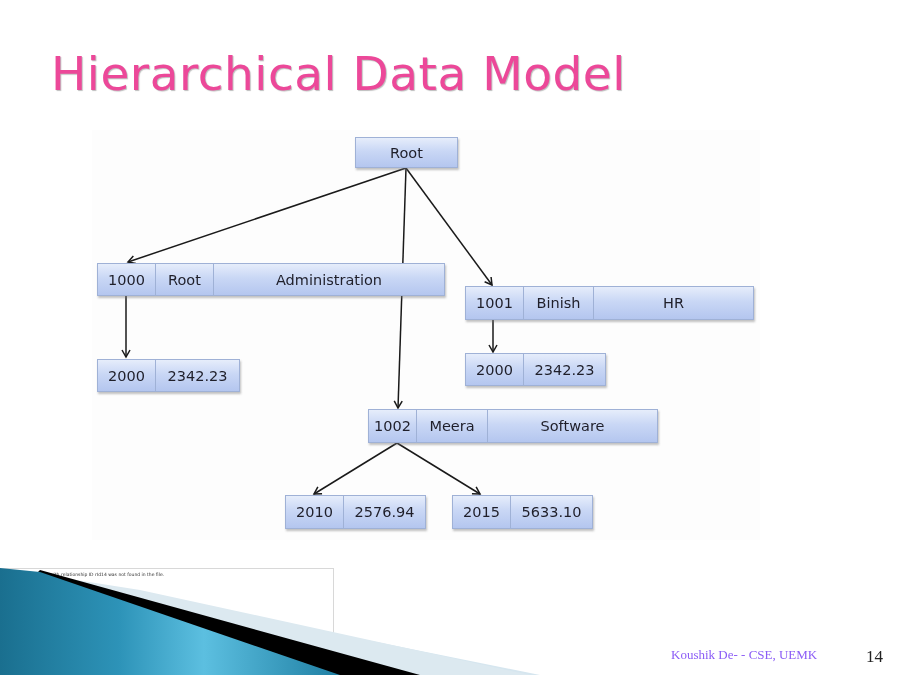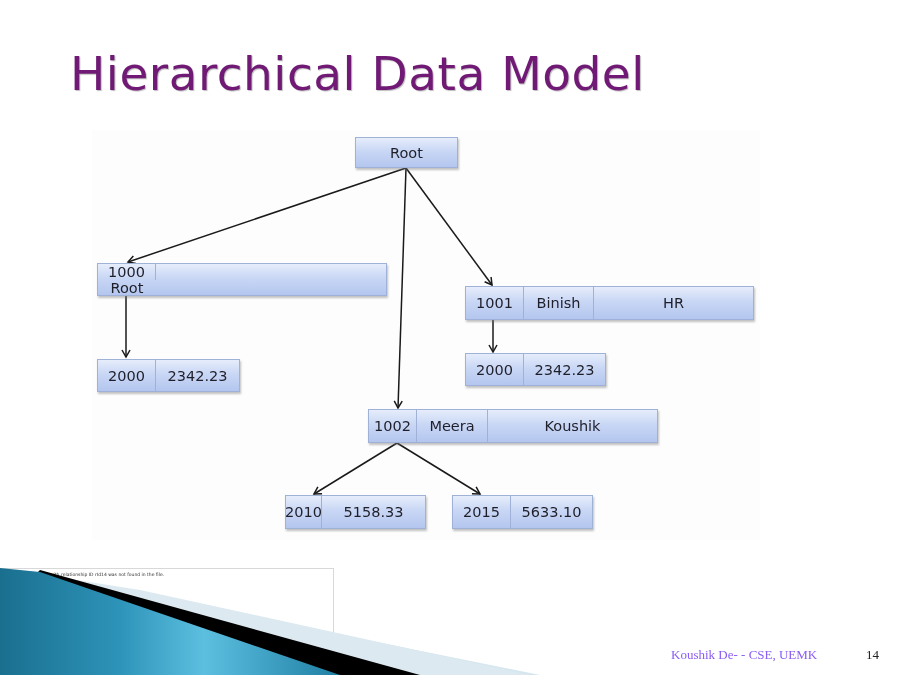--- a/index.html
+++ b/index.html
@@ -1,33 +1,33 @@
 <!DOCTYPE html>
 <html><head>
 <meta charset="utf-8">
 <style>
   html, body { margin: 0; padding: 0; }
   body { width: 900px; height: 675px; position: relative; overflow: hidden; background: #ffffff; font-family: "DejaVu Sans", sans-serif; }
-  .title { position: absolute; left: 70px; top: 46px; font-size: 47px; color: #701a75; letter-spacing: 0.5px;
+  .title { position: absolute; left: 51px; top: 46px; font-size: 47px; color: #ec4899; letter-spacing: 0.5px;
            text-shadow: 1px 1px 1px #bdbdbd; font-family: "DejaVu Sans", sans-serif; white-space: nowrap; }
   .diagram-bg { position: absolute; left: 92px; top: 130px; width: 668px; height: 410px; background: #fdfdfd; }
   svg.edges { position: absolute; left: 0; top: 0; }
   .rec { position: absolute; display: flex; height: 33px; box-sizing: border-box;
          border: 1px solid #9fb1d6; box-shadow: 1px 2px 2px rgba(120,120,120,0.45);
          background: linear-gradient(to bottom, #e6edfb 0%, #c9d7f5 45%, #b4c6ef 100%); }
   .cell { display: flex; align-items: center; justify-content: center; font-size: 14.5px; color: #1f1f2a;
           border-right: 1px solid #9fb1d6; box-sizing: border-box; white-space: nowrap; }
   .cell:last-child { border-right: none; }
   .placeholder { position: absolute; left: 0; top: 568px; width: 334px; height: 107px; border-top: 1px solid #d8d8d8;
                  border-right: 1px solid #d8d8d8; box-sizing: border-box; background: #ffffff; }
   .placeholder-text { position: absolute; left: 14px; top: 3px; font-size: 4.5px; color: #333; white-space: nowrap; }
   .placeholder-icon { position: absolute; left: 4px; top: 3px; width: 6px; height: 6px; border: 1px solid #888; background: #eee; box-sizing: border-box; }
   svg.wedge { position: absolute; left: 0; top: 560px; }
   .footer-text { position: absolute; left: 671px; top: 647px; font-family: "Liberation Serif", serif; font-size: 13px; color: #8b5cf6; white-space: nowrap; }
-  .page-num { position: absolute; left: 866px; top: 647px; font-family: "Liberation Serif", serif; font-size: 13px; color: #222; }
+  .page-num { position: absolute; left: 866px; top: 647px; font-family: "Liberation Serif", serif; font-size: 17px; color: #222; }
 </style>
 </head>
 <body>
 
 <div class="title">Hierarchical Data Model</div>
 
 <div class="diagram-bg"></div>
 
 <svg class="edges" width="900" height="675">
   <defs>
@@ -43,23 +43,24 @@
     <line x1="493" y1="320" x2="493" y2="352" marker-end="url(#arr)"></line>
     <line x1="397" y1="443" x2="314" y2="494" marker-end="url(#arr)"></line>
     <line x1="397" y1="443" x2="480" y2="494" marker-end="url(#arr)"></line>
   </g>
 </svg>
 
 <div class="rec" style="left:355px; top:137px; width:103px; height:31px;">
   <div class="cell" style="width:100%;">Root</div>
 </div>
 
-<div class="rec" style="left:97px; top:263px; width:290px;flex-direction:column;">
+<div class="rec" style="left:97px; top:263px; width:348px;">
   <div class="cell" style="width:58px;">1000</div>
   <div class="cell" style="width:58px;">Root</div>
+  <div class="cell" style="flex:1;">Administration</div>
 </div>
 
 <div class="rec" style="left:97px; top:359px; width:143px;">
   <div class="cell" style="width:58px;">2000</div>
   <div class="cell" style="flex:1;">2342.23</div>
 </div>
 
 <div class="rec" style="left:465px; top:286px; width:289px; height:34px;">
   <div class="cell" style="width:58px;">1001</div>
   <div class="cell" style="width:70px;">Binish</div>
@@ -67,26 +68,26 @@
 </div>
 
 <div class="rec" style="left:465px; top:353px; width:141px;">
   <div class="cell" style="width:58px;">2000</div>
   <div class="cell" style="flex:1;">2342.23</div>
 </div>
 
 <div class="rec" style="left:368px; top:409px; width:290px; height:34px;">
   <div class="cell" style="width:48px;">1002</div>
   <div class="cell" style="width:71px;">Meera</div>
-  <div class="cell" style="flex:1;">Koushik</div>
+  <div class="cell" style="flex:1;">Software</div>
 </div>
 
 <div class="rec" style="left:285px; top:495px; width:141px; height:34px;">
-  <div class="cell" style="width:36px;">2010</div>
-  <div class="cell" style="flex:1;">5158.33</div>
+  <div class="cell" style="width:58px;">2010</div>
+  <div class="cell" style="flex:1;">2576.94</div>
 </div>
 
 <div class="rec" style="left:452px; top:495px; width:141px; height:34px;justify-content:space-between;">
   <div class="cell" style="width:58px;">2015</div>
   <div class="cell" style="flex:1;">5633.10</div>
 </div>
 
 <div class="placeholder">
   <div class="placeholder-icon"></div>
   <div class="placeholder-text">The image part with relationship ID rId14 was not found in the file.</div>

